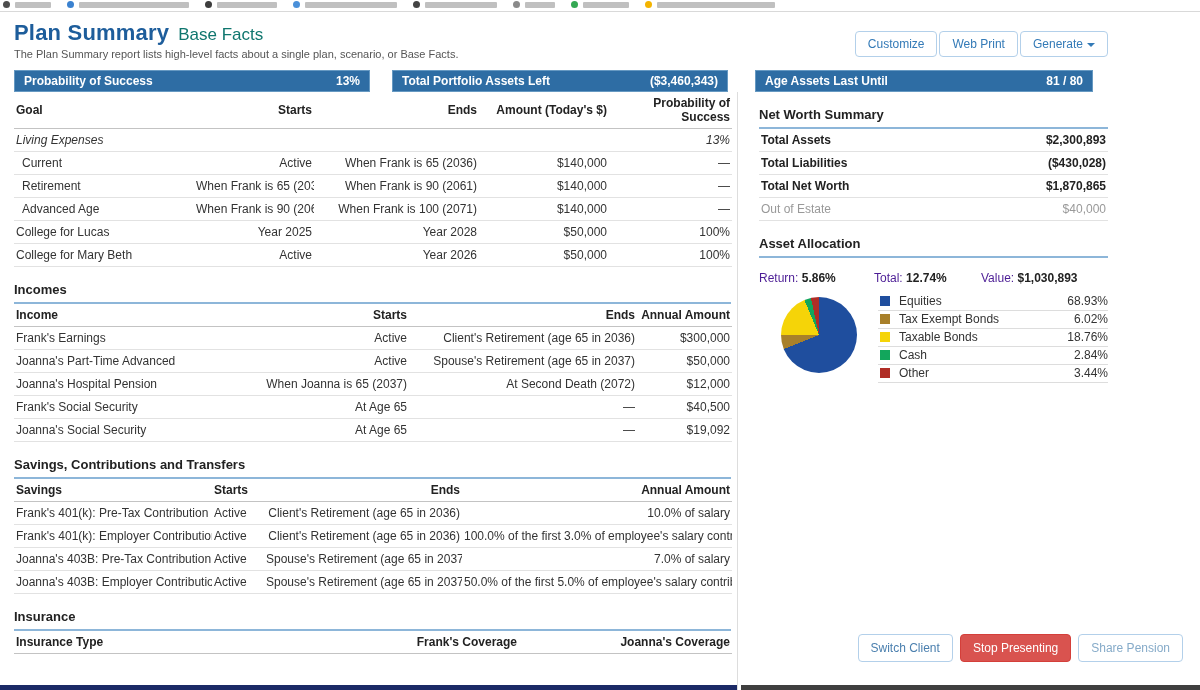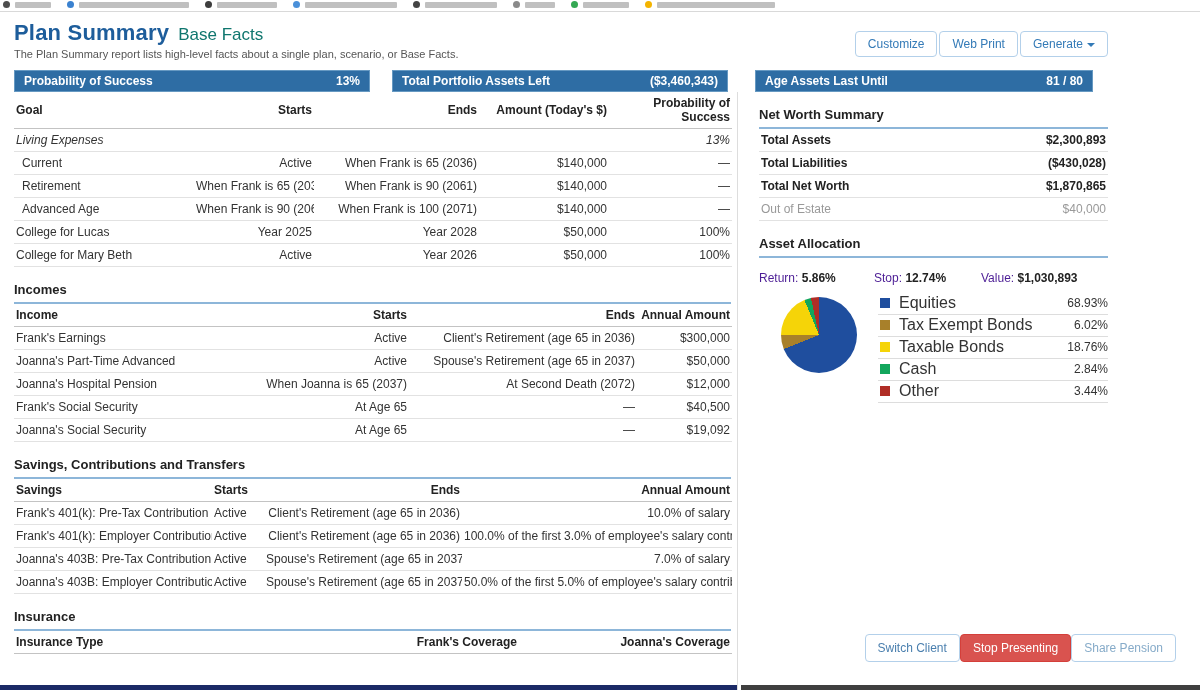--- a/index.html
+++ b/index.html
@@ -63,24 +63,24 @@
   .alloc-stats { display:flex; margin:13px 0 6px 0; }
   .alloc-stat { white-space:nowrap; }
   .alloc-stat .lbl { color:#4c1d95; }
   .alloc-stat .val { font-weight:bold; color:#222; }
   .alloc-stat.s1 { width:115px; } .alloc-stat.s2 { width:107px; }
   .alloc-body { display:flex; margin-top:8px; }
   .pie { width:76px; height:76px; border-radius:50%; margin:4px 0 0 22px; flex:0 0 auto; }
   .legend { width:230px; margin-left:21px; }
   .legend-row { display:flex; align-items:center; border-bottom:1px solid #ddd; padding:1px 0 2px 0; }
   .legend-row .sw { width:10px; height:10px; margin:0 9px 0 2px; flex:0 0 auto; }
-  .legend-row .lg-label { flex:1; font-size:16px; color:#333; }
+  .legend-row .lg-label { flex:1; font-size:12px; color:#333; }
   .legend-row .lg-val { font-size:12px; color:#333; }
   
-  .footer-buttons { position:absolute; right:24px; bottom:28px; display:flex; }
+  .footer-buttons { position:absolute; right:17px; bottom:28px; display:flex; gap:7px; }
   .fbtn { background:#fff; border:1px solid #b3d0ea; border-radius:4px; padding:6px 12px;
     font-size:12px; font-family:inherit; cursor:pointer; color:#4a7fae; line-height:14px; }
   .fbtn.light { color:#86abc9; }
   .fbtn.danger { background:#d9534f; border-color:#d43f3a; color:#fff; }
   
   .strip { position:absolute; bottom:0; height:5px; }
   .strip.navy { left:0; width:737px; background:#1b2a66; }
   .strip.gray { left:741px; right:0; background:#3f3f3f; }
 </style>
 </head>
@@ -352,21 +352,21 @@
           <tr class="muted-row">
             <td>Out of Estate</td>
             <td>$40,000</td>
           </tr>
         </tbody>
     </table>
 
     <div class="section-title">Asset Allocation</div>
     <div class="alloc-stats">
       <span class="alloc-stat s1"><span class="lbl">Return:</span> <span class="val">5.86%</span></span>
-      <span class="alloc-stat s2"><span class="lbl">Stop:</span> <span class="val">12.74%</span></span>
+      <span class="alloc-stat s2"><span class="lbl">Total:</span> <span class="val">12.74%</span></span>
       <span class="alloc-stat s3"><span class="lbl">Value:</span> <span class="val">$1,030,893</span></span>
     </div>
     <div class="alloc-body">
       <div class="pie" id="alloc-pie" style="background: conic-gradient(rgb(31, 78, 158) 0deg, rgb(31, 78, 158) 248.17deg, rgb(168, 128, 42) 248.17deg, rgb(168, 128, 42) 269.85deg, rgb(245, 212, 8) 269.85deg, rgb(245, 212, 8) 337.39deg, rgb(18, 166, 92) 337.39deg, rgb(18, 166, 92) 347.61deg, rgb(176, 45, 38) 347.61deg, rgb(176, 45, 38) 360deg);"></div>
       <div class="legend" id="alloc-legend">
           <div class="legend-row">
             <span class="sw" style="background: rgb(31, 78, 158);"></span>
             <span class="lg-label">Equities</span>
             <span class="lg-val">68.93%</span>
           </div>

